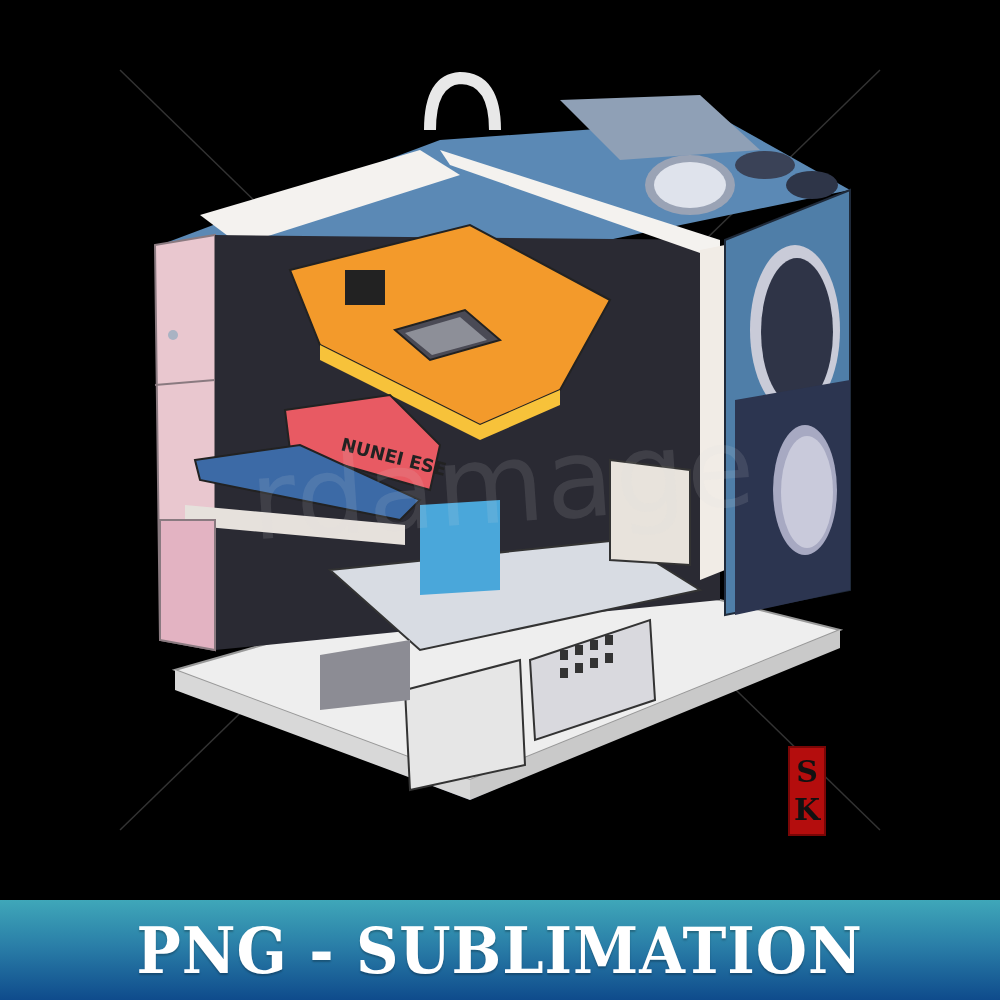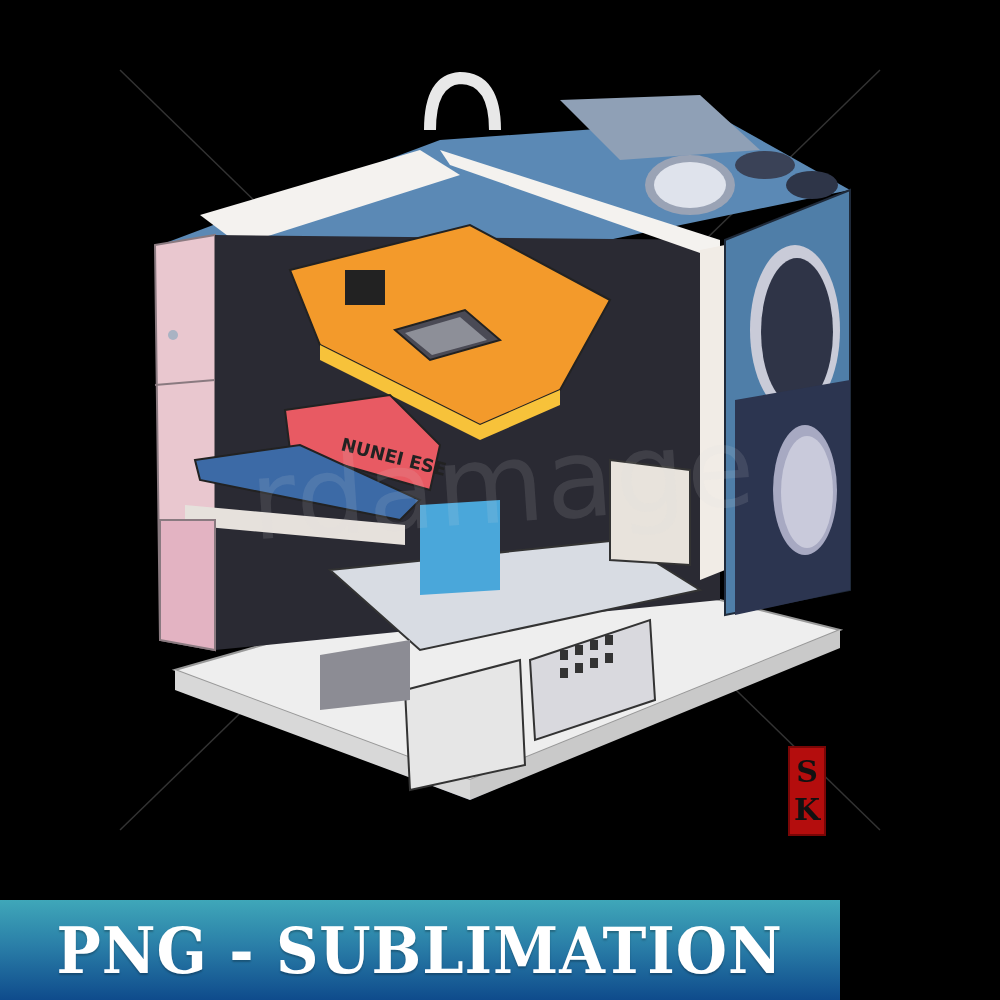--- a/index.html
+++ b/index.html
@@ -11,21 +11,21 @@
       position: absolute; left: 250px; top: 420px; font-family: "DejaVu Sans", sans-serif;
       font-size: 110px; color: rgba(220,220,220,0.12); letter-spacing: 2px; transform: rotate(-4deg);
     }
     .seal {
       position: absolute; left: 788px; top: 746px; width: 38px; height: 90px;
       background: #b40d0d; border: 2px solid #7a0606; box-sizing: border-box;
       display: flex; flex-direction: column; align-items: center; justify-content: center;
       font-family: "DejaVu Serif", serif; font-weight: bold; color: #111; font-size: 30px; line-height: 38px;
     }
     .banner {
-      position: absolute; left: 0; top: 900px; width: 840px; height: 100px;
+      position: absolute; left: 0; top: 900px; width: 1000px; height: 100px;
       background: linear-gradient(to bottom, #3fa7b9 0%, #2a7fa8 45%, #0f4b8c 100%);
       display: flex; align-items: center; justify-content: center;
     }
     .banner-text {
       color: #fff; font-family: "DejaVu Serif", serif; font-weight: bold;
       font-size: 64px; letter-spacing: 1px; transform: scaleX(0.92);
       text-shadow: 0 2px 2px rgba(0,0,0,0.25);
     }
   </style>
 </head>

